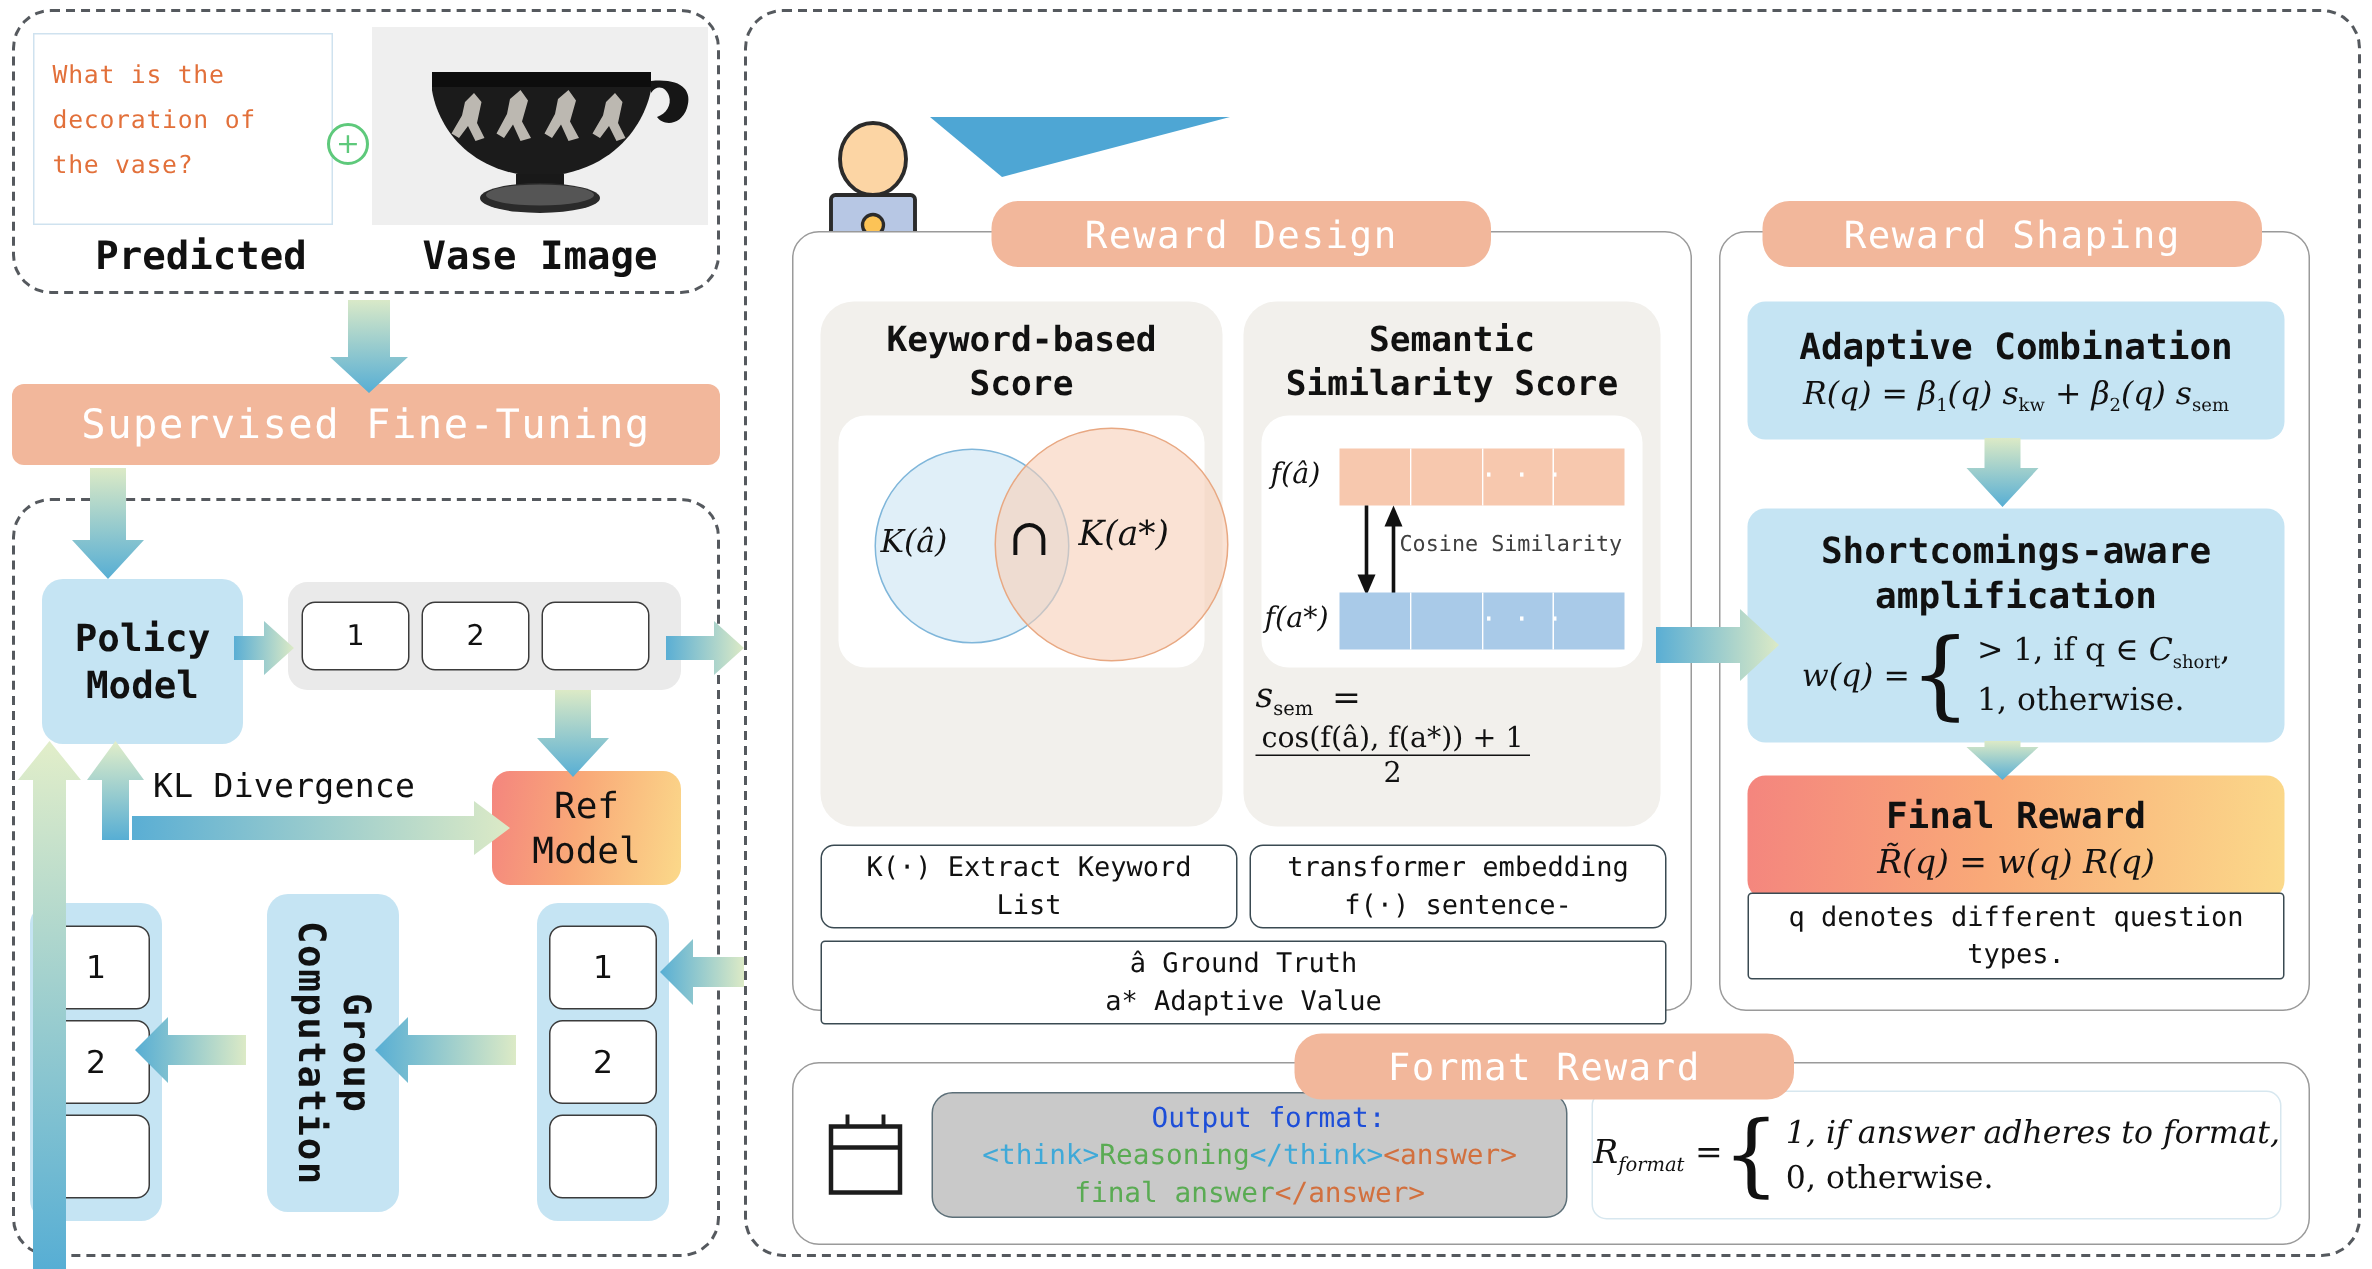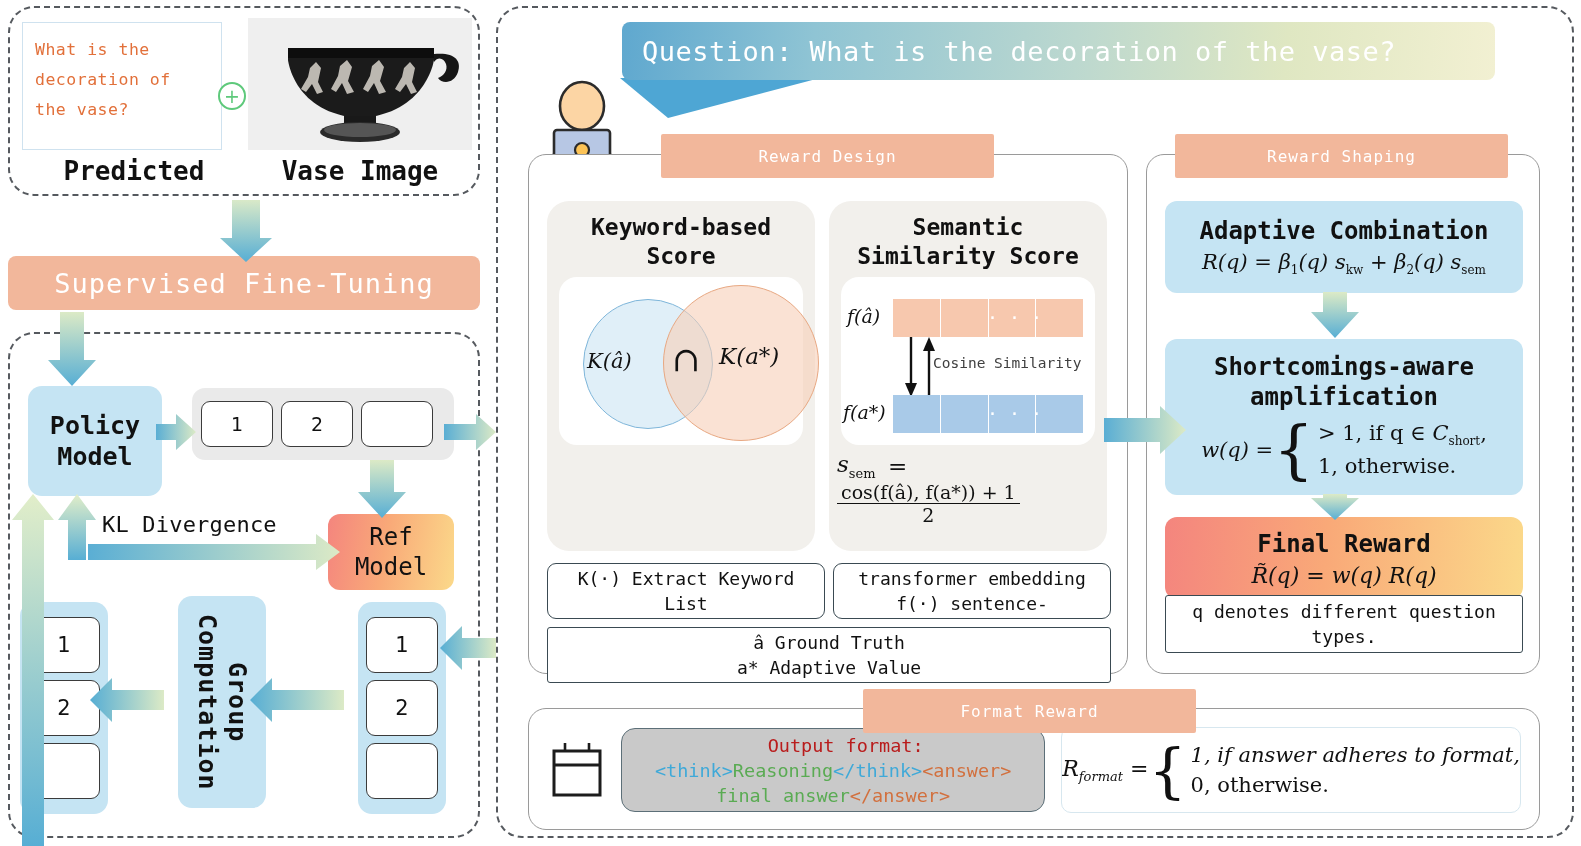--- a/index.html
+++ b/index.html
@@ -129,23 +129,23 @@
   }
   #banner-tail {
     position: absolute; left: 122px; top: 70px; width: 200px; height: 40px;
     background: #4ea6d4; z-index: 4;
     clip-path: polygon(0% 0%, 100% 0%, 24% 100%);
   }
 
   #user-avatar { position: absolute; left: 42px; top: 72px; width: 84px; height: 92px; }
 
   .section-header {
-    position: absolute; height: 44px; border-radius: 2px; background: #f2b79b;
+    position: absolute; height: 44px; border-radius: 18px; background: #f2b79b;
     display: flex; align-items: center; justify-content: center;
-    color: #fff; font-size: 16px; letter-spacing: 1px;
+    color: #fff; font-size: 25px; letter-spacing: 1px;
     font-family: "DejaVu Sans Mono", monospace; z-index: 6;
   }
   #hdr-reward-design { left: 163px; top: 126px; width: 333px; }
   #hdr-reward-shaping { left: 677px; top: 126px; width: 333px; }
   #hdr-format-reward { left: 365px; top: 681px; width: 333px; }
 
   .wobble-panel {
     position: absolute;
     border: 1.6px solid #9a9a9a;
     border-radius: 18px;
@@ -256,21 +256,21 @@
   }
   #format-eq-card {
     flex: 1; height: 86px; border-radius: 10px;
     border: 1.3px solid #d7e7ef;
     display: flex; align-items: center; justify-content: center;
     font-family: "DejaVu Serif", serif; color: #111;
   }
   .tag-think { color: #3fa9d8; }
   .tag-reason { color: #5aab53; }
   .tag-answer { color: #d2703e; }
-  .tag-head { color: #b91c1c; margin-left: 25px; }
+  .tag-head { color: #1d4ed8; margin-left: 25px; }
 
   
   #arrow-layer { position: absolute; left: 0; top: 0; width: 1581px; height: 846px;
     pointer-events: none; z-index: 2; }
 </style>
 </head>
 <body>
 
 <div class="page">
 
@@ -416,21 +416,20 @@
     <div class="group-stack" id="stack-right">
       <div class="stack-cell">1</div>
       <div class="stack-cell">2</div>
       <div class="stack-cell"></div>
     </div>
   </div>
 
   <div class="dashed-box" id="right-box">
 
     <div id="banner-tail"></div>
-    <div id="question-banner">Question: What is the decoration of the vase?</div>
 
     <div id="user-avatar">
       <svg width="84" height="92" viewBox="0 0 84 92">
         <ellipse cx="42" cy="26" rx="22" ry="24" fill="#fcd5a4" stroke="#2b2b2b" stroke-width="2.6"></ellipse>
         <path d="M12,88 C12,64 26,54 42,54 C58,54 72,64 72,88 Z" fill="#ef5b62" stroke="#2b2b2b" stroke-width="2.6"></path>
         <rect x="14" y="50" width="56" height="38" rx="3" fill="#b7c7e4" stroke="#2b2b2b" stroke-width="2.6"></rect>
         <ellipse cx="42" cy="70" rx="7" ry="7" fill="#fcc356" stroke="#2b2b2b" stroke-width="2.2"></ellipse>
       </svg>
     </div>
 

